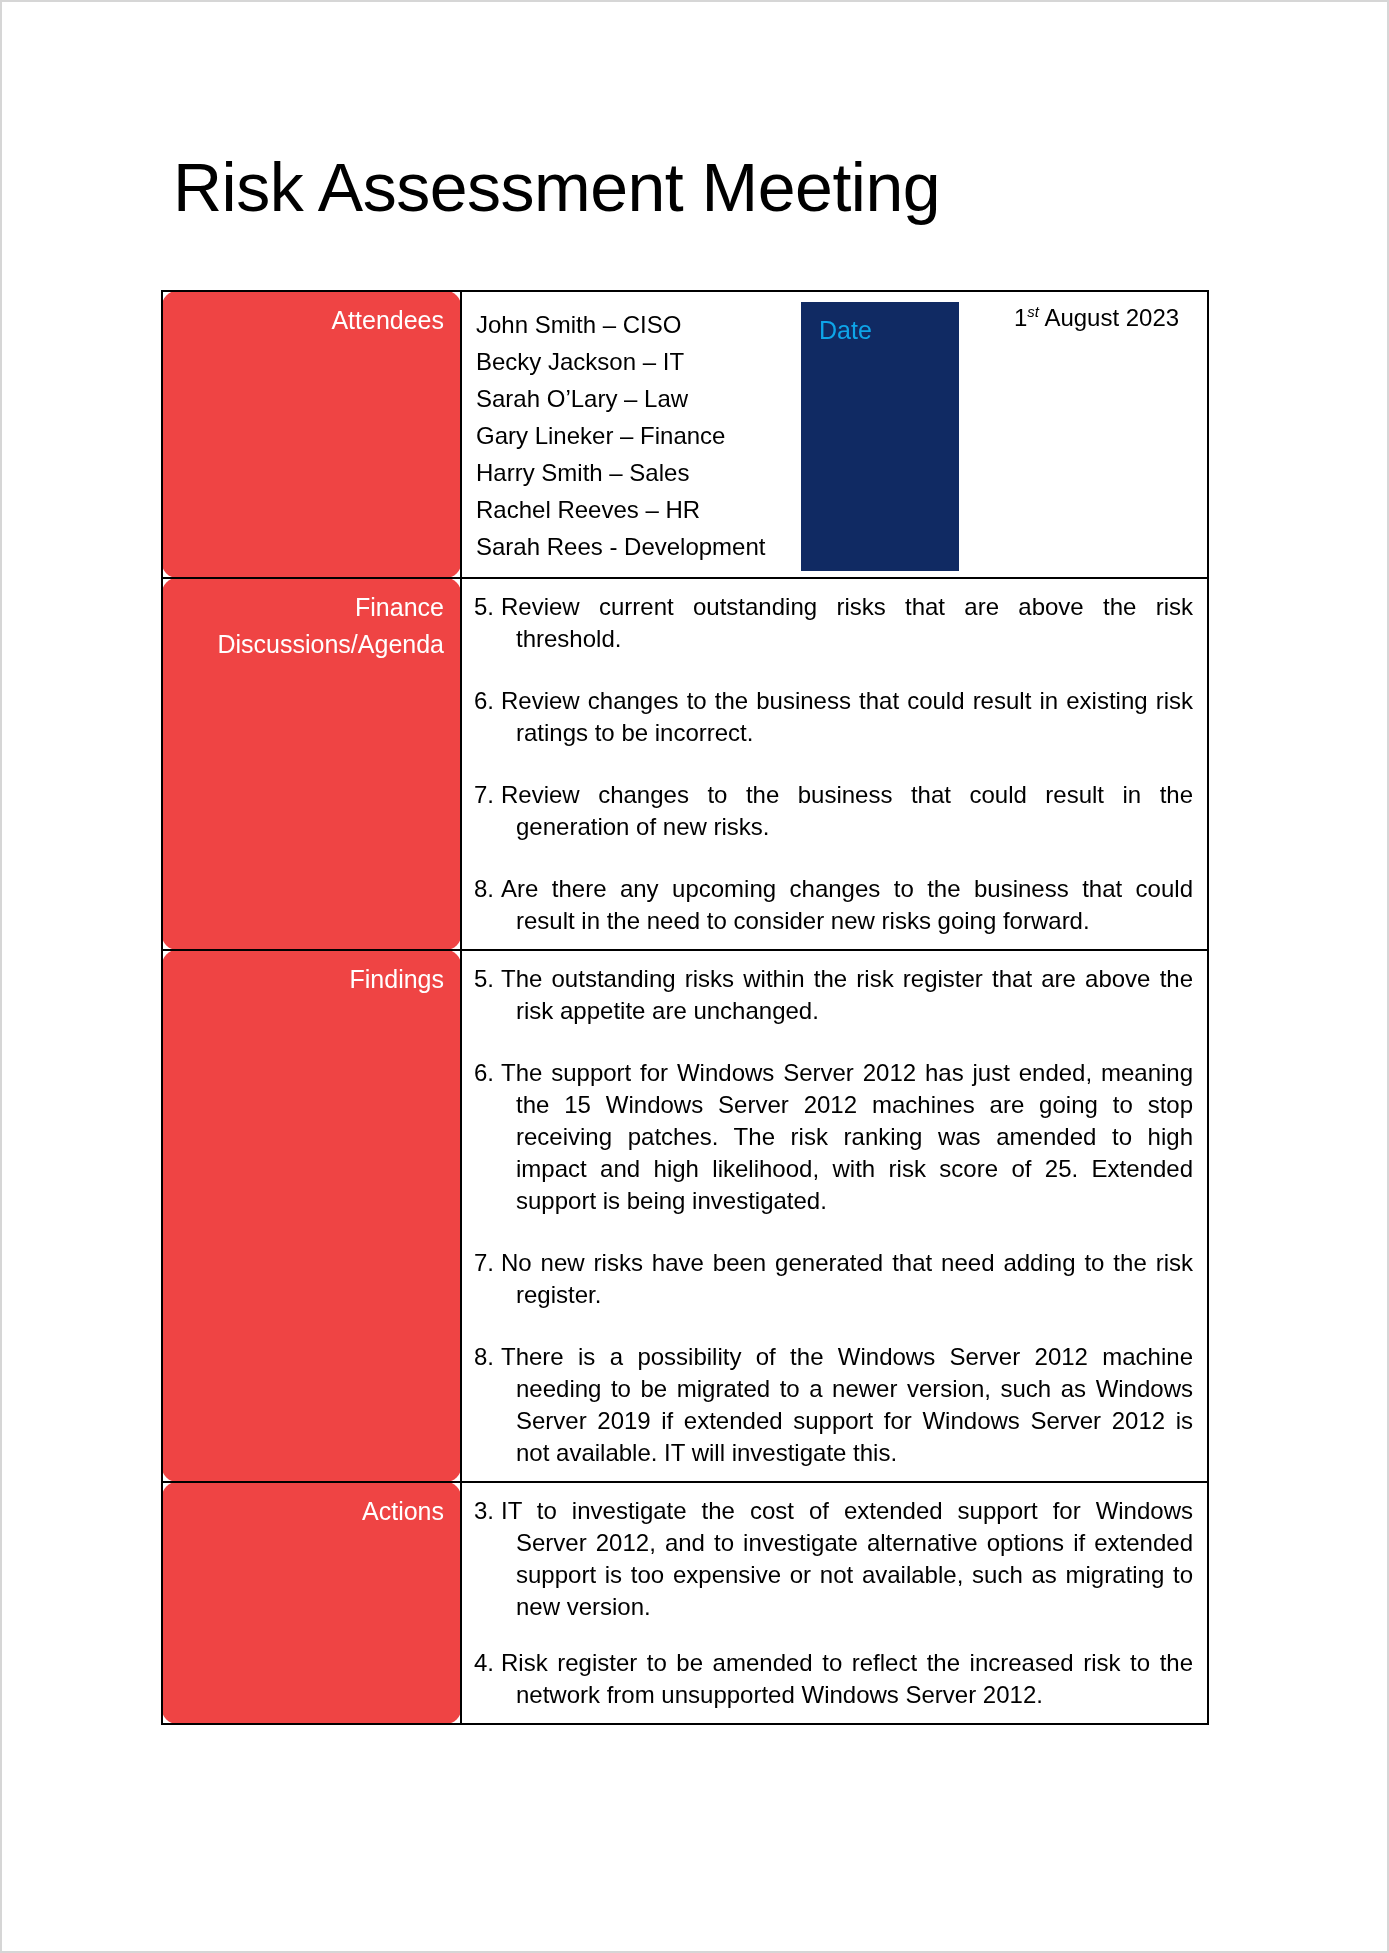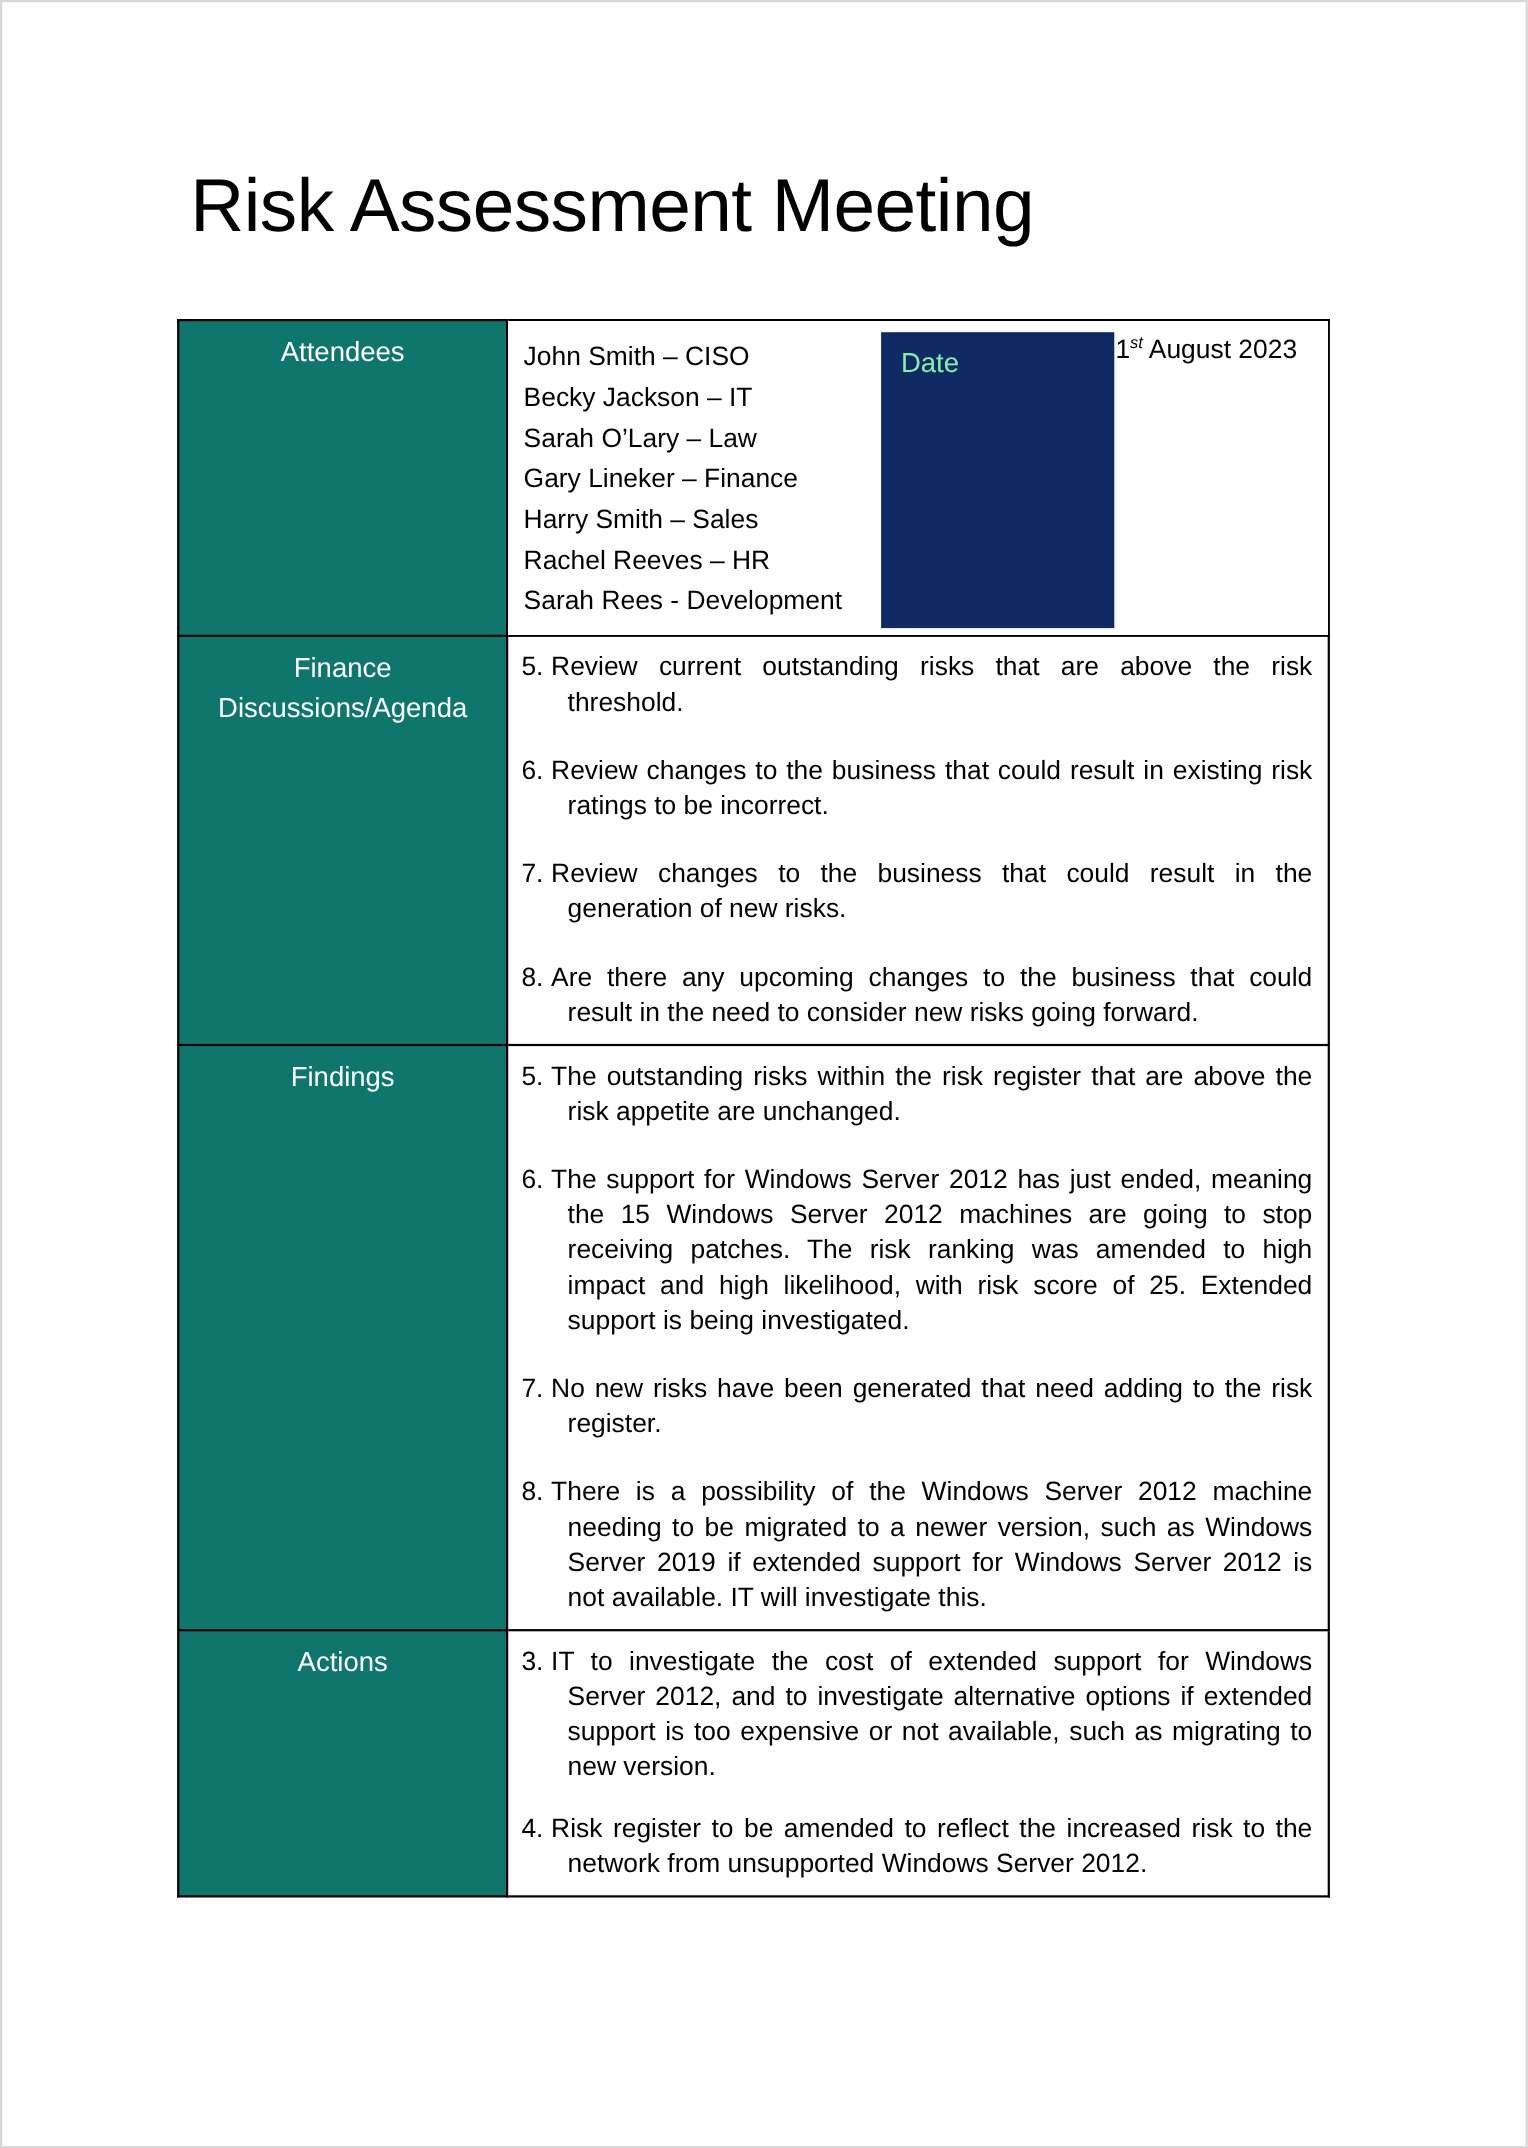--- a/index.html
+++ b/index.html
@@ -37,45 +37,46 @@
     width: 1048px;
     border-collapse: collapse;
     table-layout: fixed;
   }
   table.minutes th, table.minutes td {
     border: 2px solid #000000;
     vertical-align: top;
     box-sizing: border-box;
   }
   table.minutes th {
-    background: #0f766e;
+    background: #ef4444;
     color: #ffffff;
     font-weight: 400;
     font-size: 25px;
     line-height: 37px;
-    text-align: center;
+    text-align: right;
     padding: 10px 16px 10px 16px;
+    border-radius: 15px;
   }
   table.minutes td {
     background: #ffffff;
     padding: 12px 14px 12px 12px;
     font-size: 24px;
     line-height: 32px;
   }
 
   
   td.attendees-cell { position: relative; height: 252px; }
   .names { list-style: none; margin: 0; padding: 2px 0 0 2px; }
   .names li { font-size: 24px; line-height: 37px; }
   .date-box {
     position: absolute;
     left: 339px; top: 10px; bottom: 6px;
-    width: 212px;
+    width: 158px;
     background: #102a63;
-    color: #86efac;
+    color: #0ea5e9;
     font-size: 25px;
     padding: 12px 0 0 18px;
     box-sizing: border-box;
   }
   .date-value {
     position: absolute;
     left: 552px; top: 10px;
     font-size: 24px;
     white-space: nowrap;
   }

